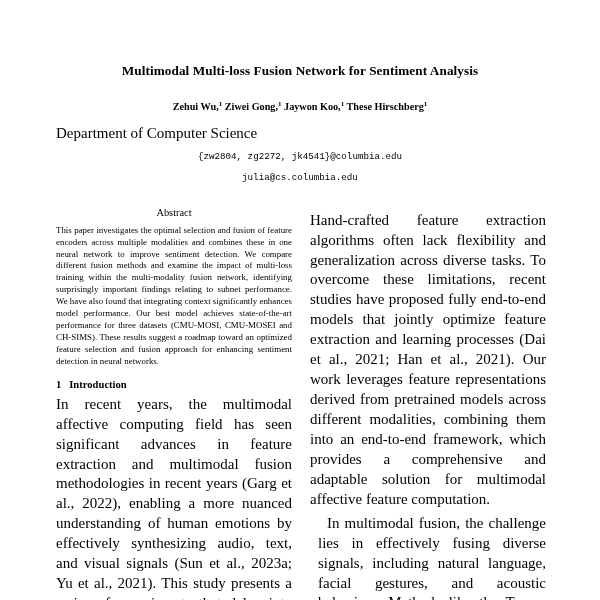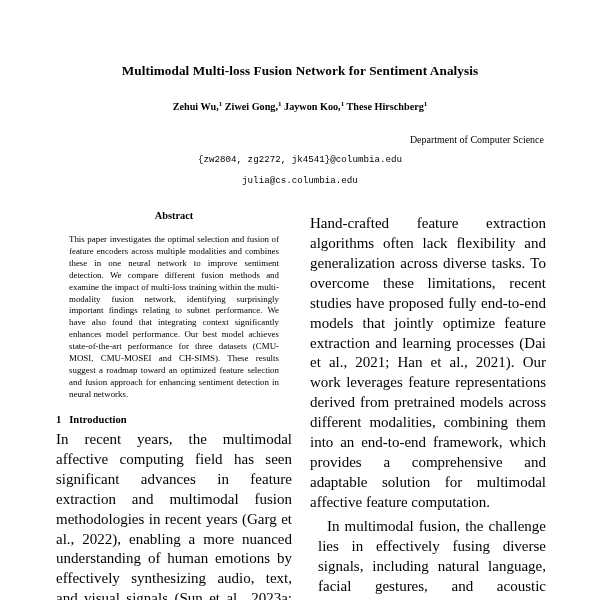--- a/index.html
+++ b/index.html
@@ -35,23 +35,23 @@
     font-weight: bold;
     margin-top: 20px;
     line-height: 1.4;
   }
   .authors .sup {
     font-size: 7px;
     vertical-align: super;
     font-weight: bold;
   }
   .affil {
-    text-align: right;
-    font-size: 10px;
-    margin-top: 19px;
+    text-align: left;
+    font-size: 15px;
+    margin-top: 9px;
     line-height: 1.35;
   }
   .mono {
     text-align: center;
     font-family: Liberation Mono, monospace;
     font-size: 9.2px;
     line-height: 1.5;
     margin-top: 7px;
   }
   .columns {
@@ -59,40 +59,40 @@
     margin-top: 22px;
     gap: 18px;
   }
   .col {
     width: 236px;
     flex: 0 0 236px;
   }
   .sec-head-center {
     text-align: center;
     font-size: 10.4px;
-    font-weight: bold;
+    font-weight: normal;
     margin: 0 0 7px 0;
   }
   .sec-head {
     font-size: 10.6px;
     font-weight: bold;
     margin: 11px 0 5px 0;
   }
   p.body {
     font-size: 15px;
     line-height: 1.33;
     text-align: justify;
     margin: 0;
     text-indent: 0;
   }
   p.abstract-body {
     font-size: 8.9px;
     line-height: 1.34;
     text-align: justify;
-    margin: 13px;
+    margin: 0;
   }
   p.body + p.body {
     margin-top: 4px;
     text-indent: 9px;
     margin-left: 8px;
   }
   .spacer-top {
     height: 4px;
   }
 </style>

